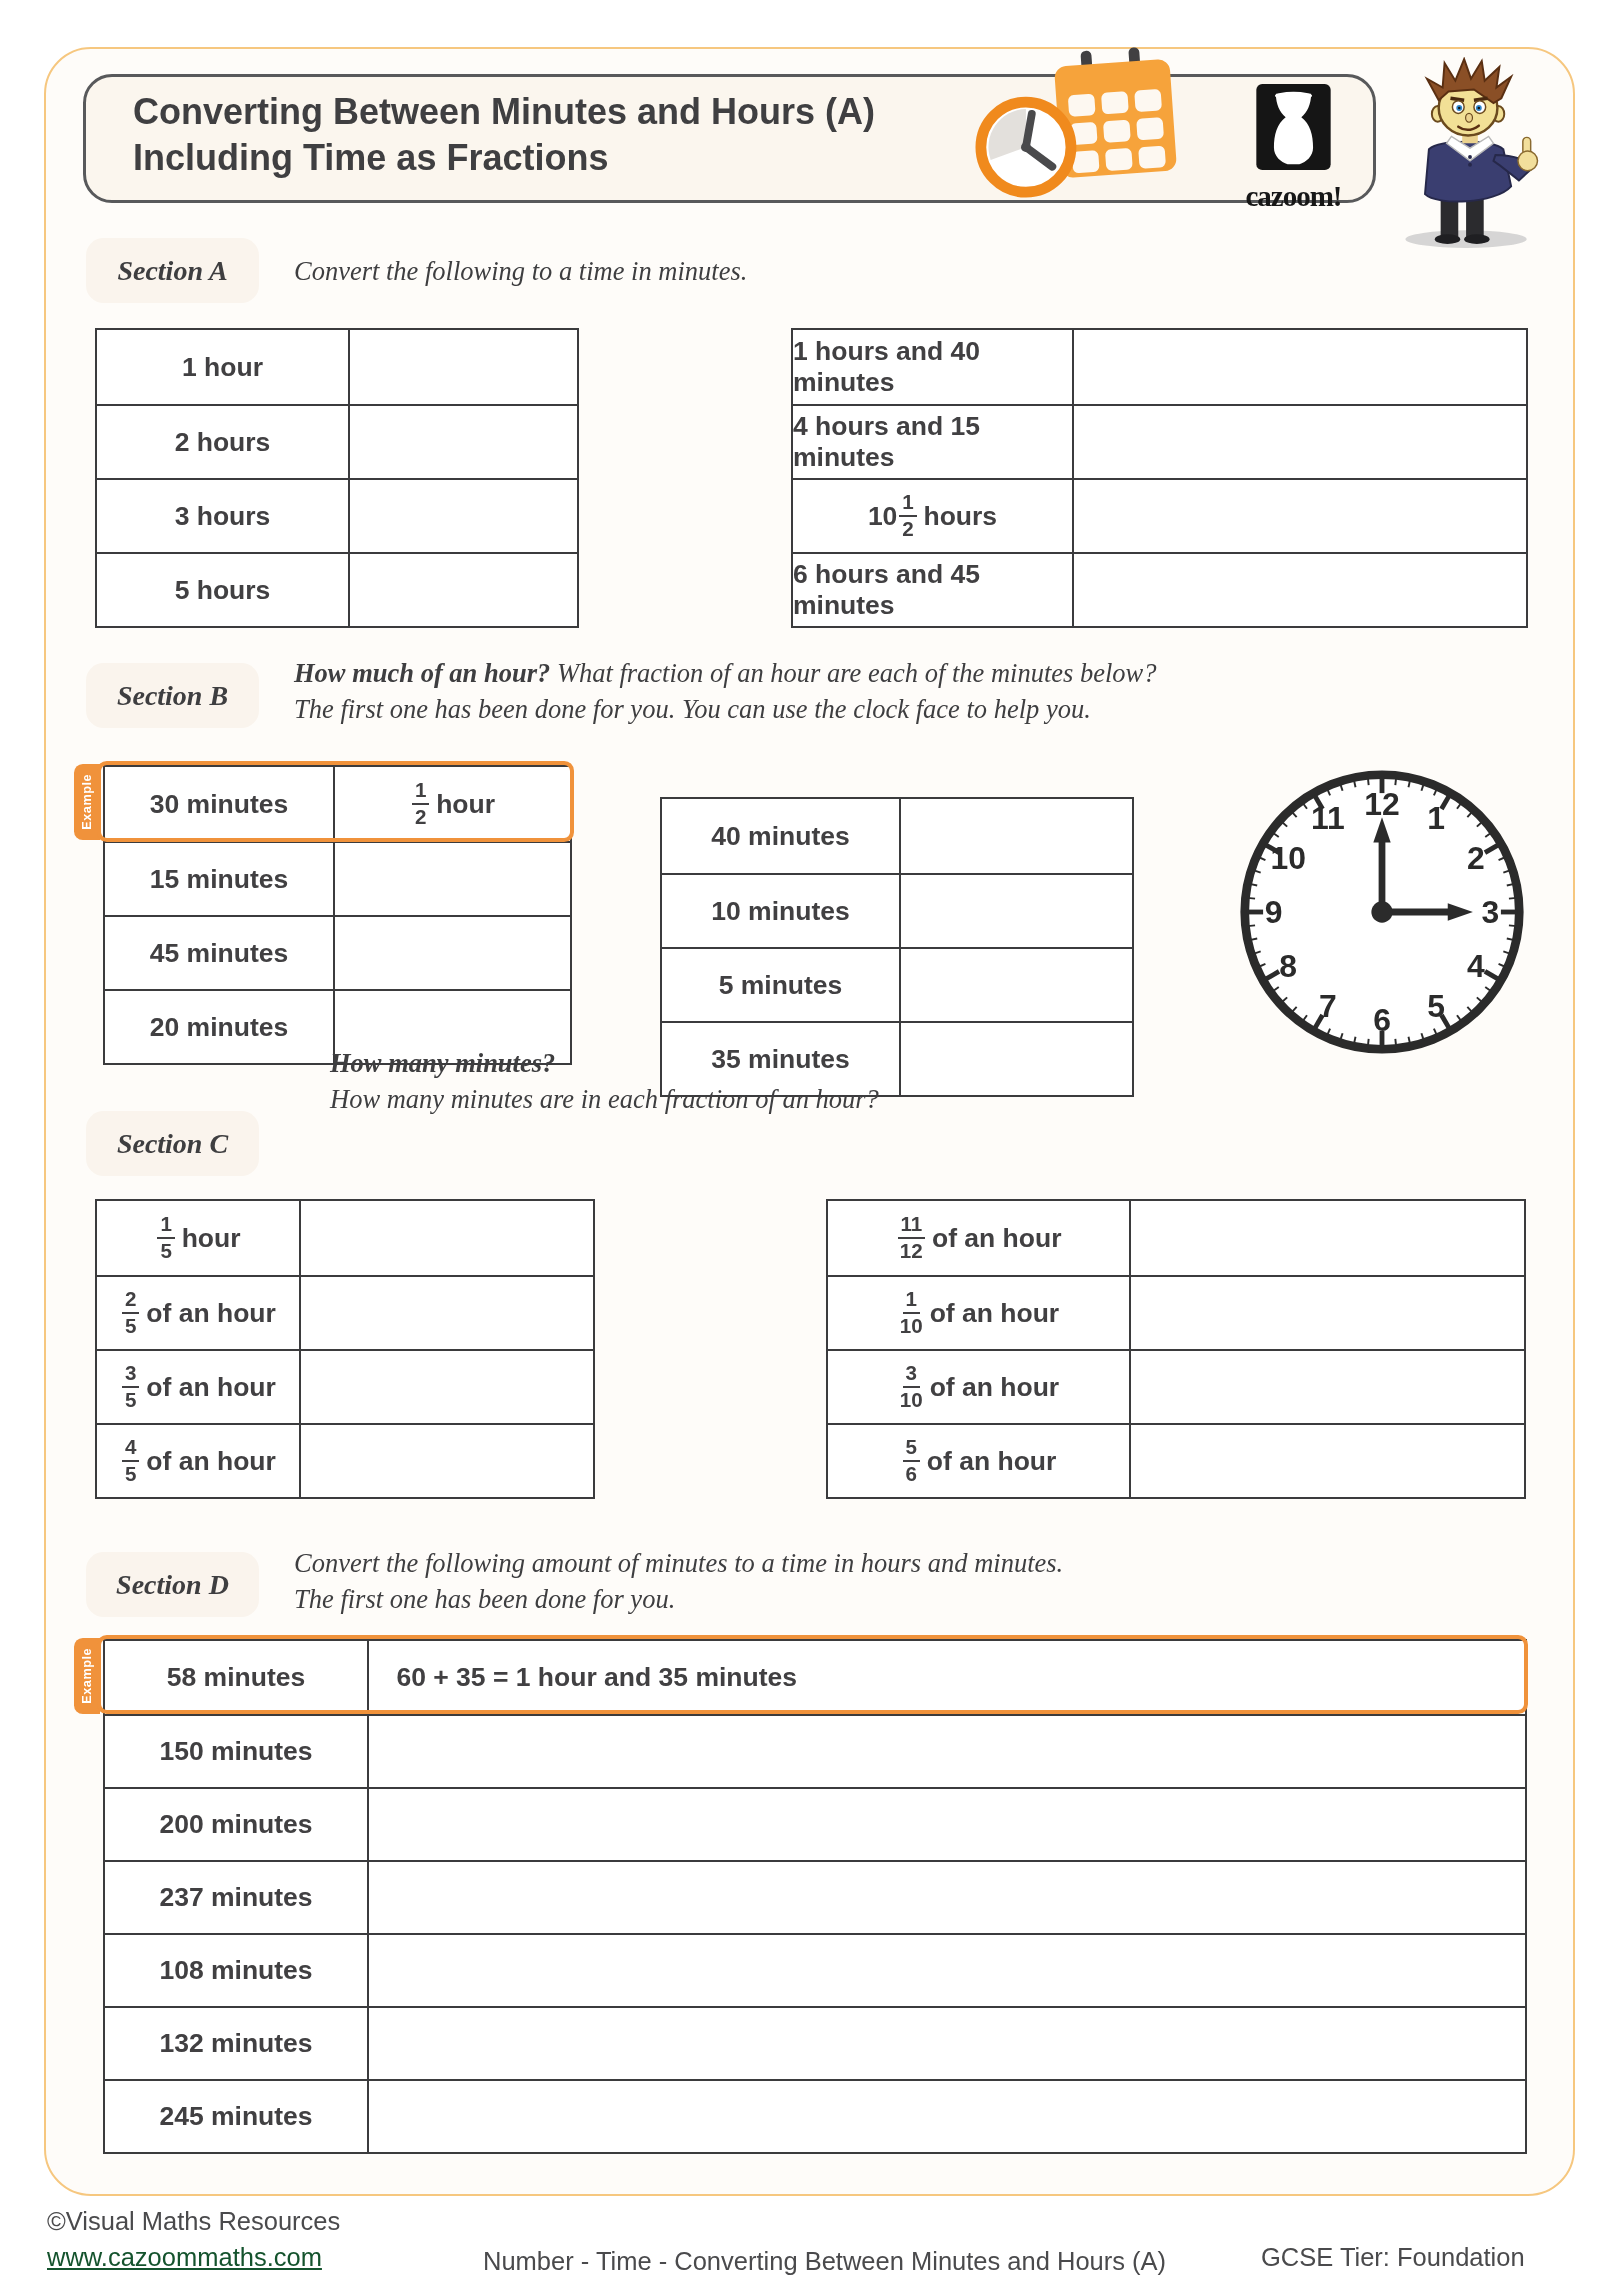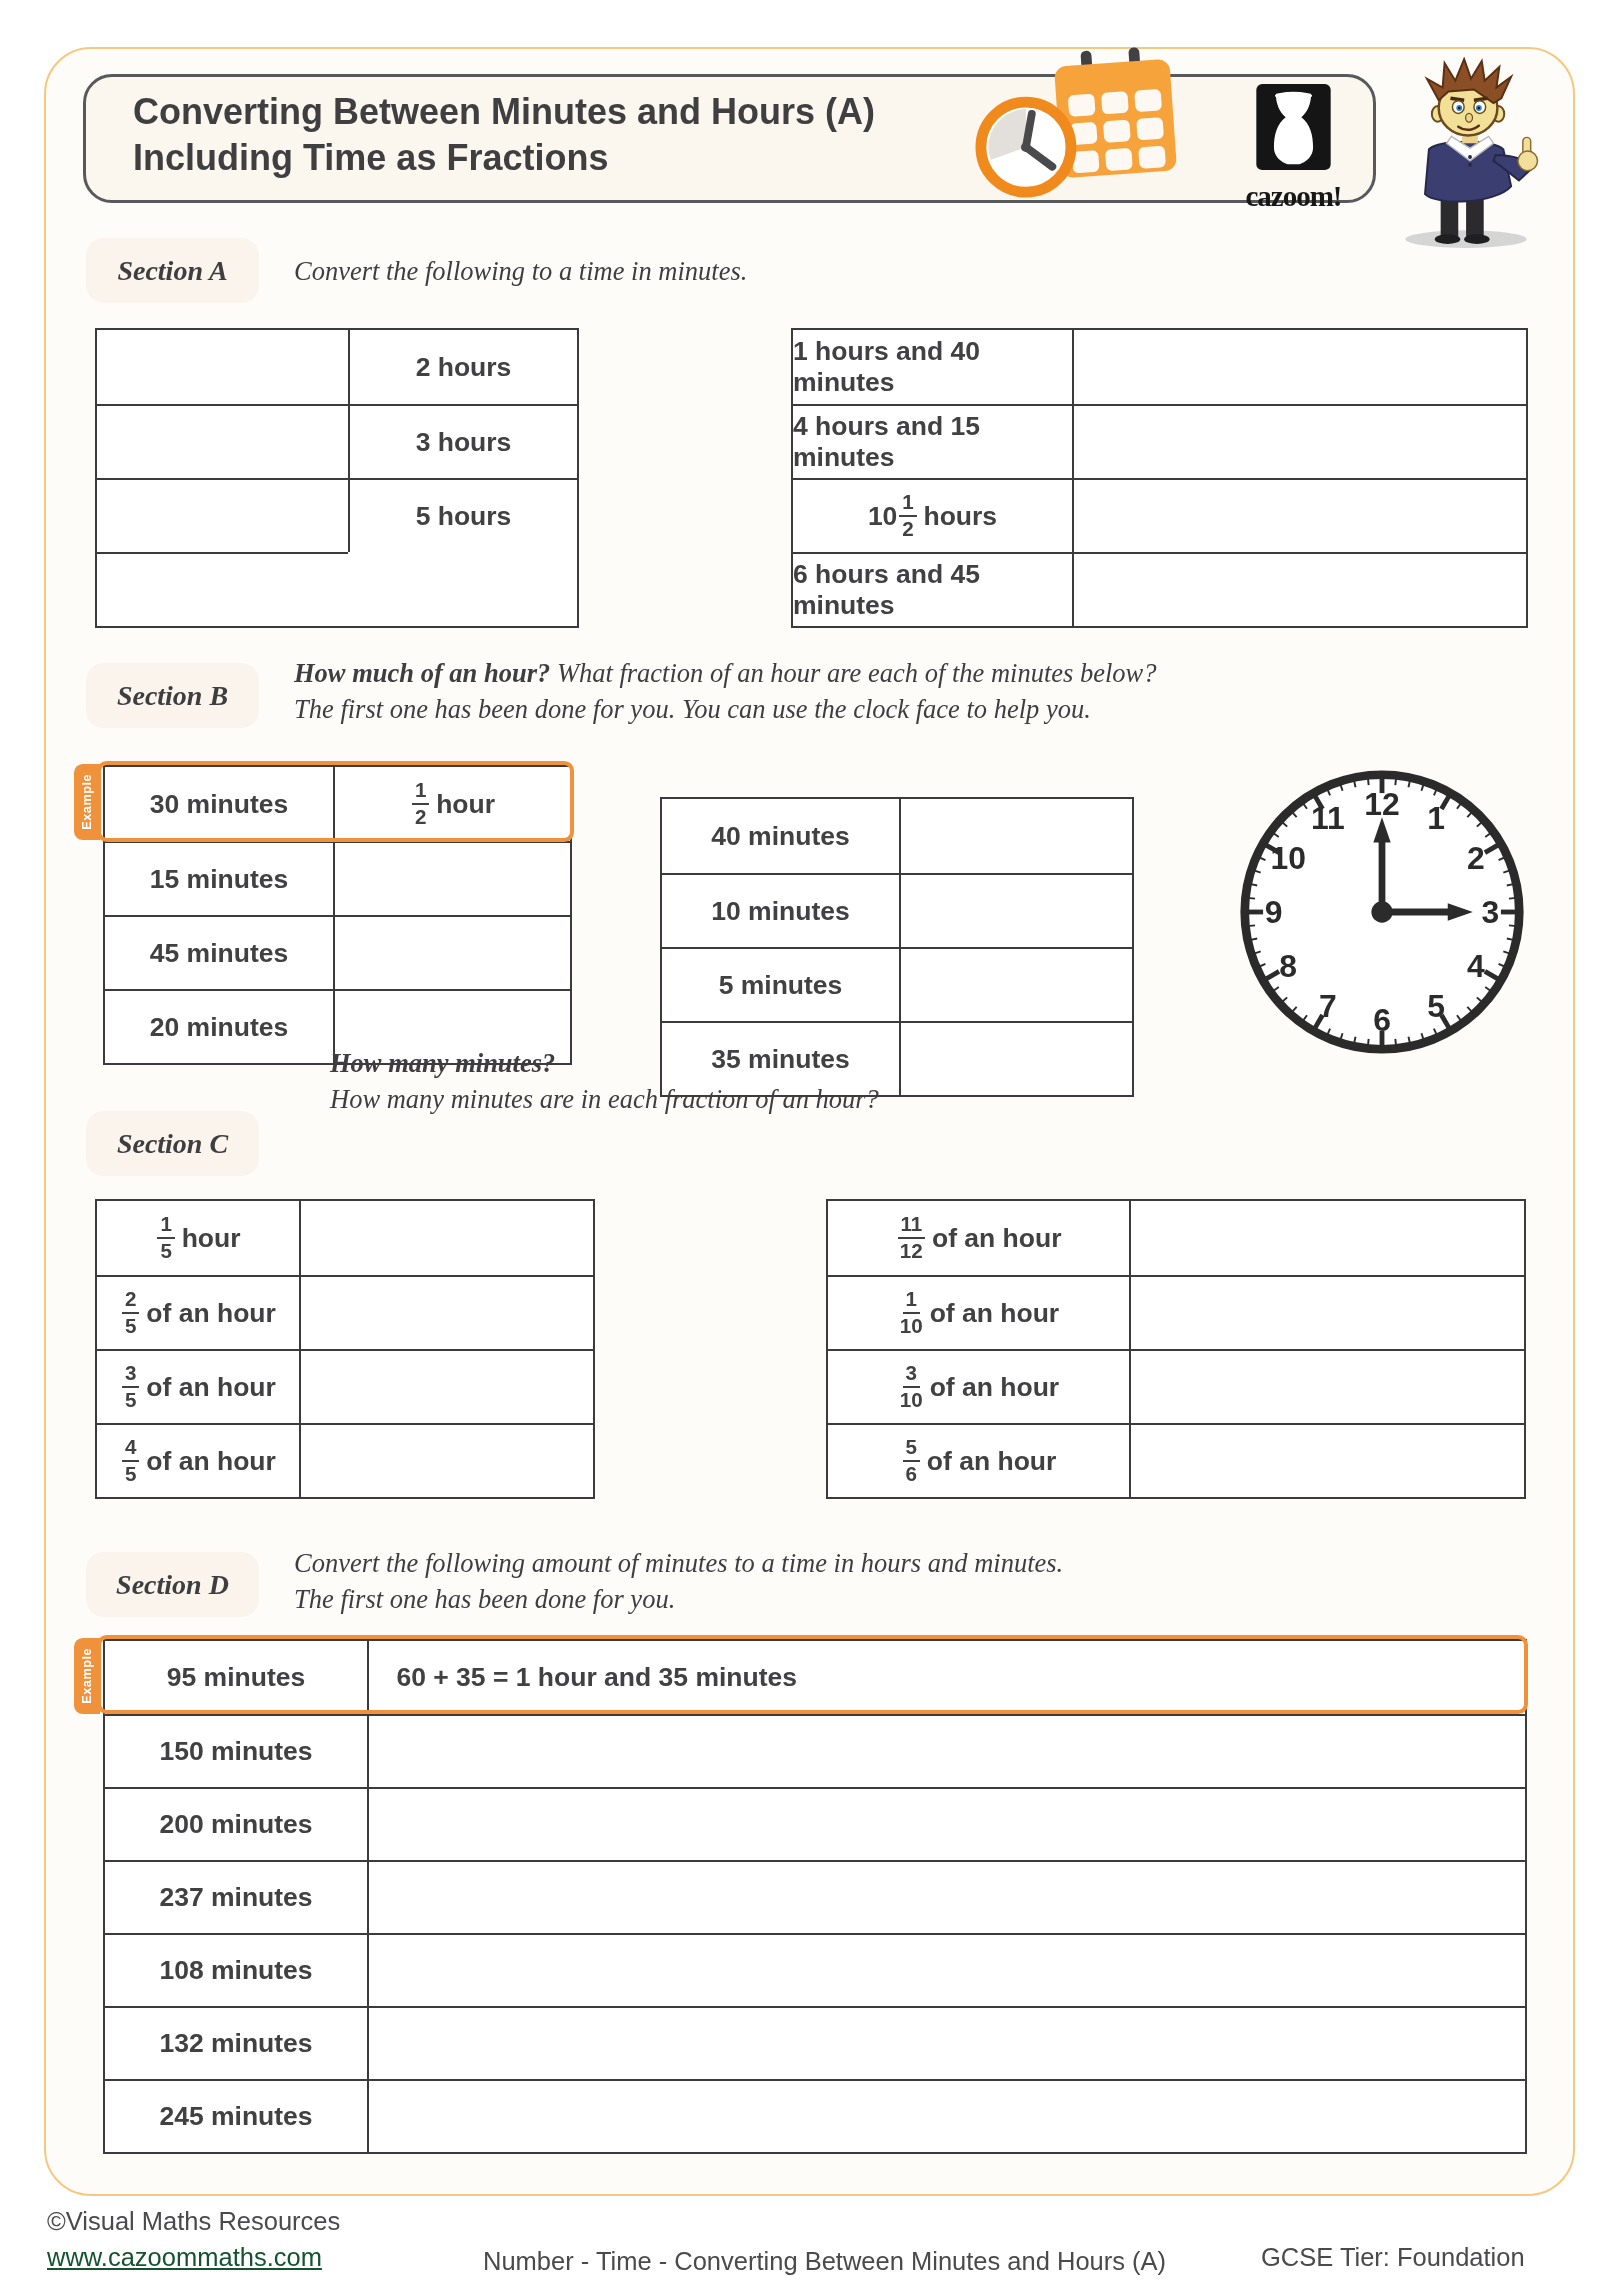--- a/index.html
+++ b/index.html
@@ -119,20 +119,23 @@
     <circle cx="81" cy="52" r="1.3" fill="#111"></circle>
       <circle cx="101" cy="52" r="1.3" fill="#111"></circle>
     <ellipse cx="91" cy="62" rx="3.5" ry="4.5" fill="#EBD28F" stroke="#6B4A1E" stroke-width="1.2"></ellipse>
     <path d="M80,71 Q90,78 101,70" fill="none" stroke="#5A2F12" stroke-width="2.5" stroke-linecap="round"></path>
   </svg>
 
   <div class="sec-label" style="left:86px;top:238px;">Section A</div>
   <div class="instr" style="left:294px;top:253px;width:882px;">Convert the following to a time in minutes.</div>
 
   <div class="tbl" style="left:95px;top:328px;grid-template-columns:251px 229px;grid-auto-rows:74px;">
+    <div class="cell">
+        <span>1 hour</span>
+      </div>
     <div class="cell"></div>
     <div class="cell">
         <span>2 hours</span>
       </div>
     <div class="cell"></div>
     <div class="cell">
         <span>3 hours</span>
       </div>
     <div class="cell"></div>
     <div class="cell">
@@ -383,21 +386,21 @@
   </div>
 
   <div class="sec-label" style="left:86px;top:1552px;">Section D</div>
   <div class="instr" style="left:294px;top:1545px;width:1078px;">
     <div>Convert the following amount of minutes to a time in hours and minutes.</div>
     <div>The first one has been done for you.</div>
   </div>
 
   <div class="tbl" style="left:103px;top:1639px;grid-template-columns:262px 1158px;grid-auto-rows:73px;">
     <div class="cell">
-        <span>95 minutes</span>
+        <span>58 minutes</span>
       </div>
     <div class="cell ans-left">
         <span>60 + 35 = 1 hour and 35 minutes</span>
       </div>
     <div class="cell">
         <span>150 minutes</span>
       </div>
     <div class="cell ans-left"></div>
     <div class="cell">
         <span>200 minutes</span>

